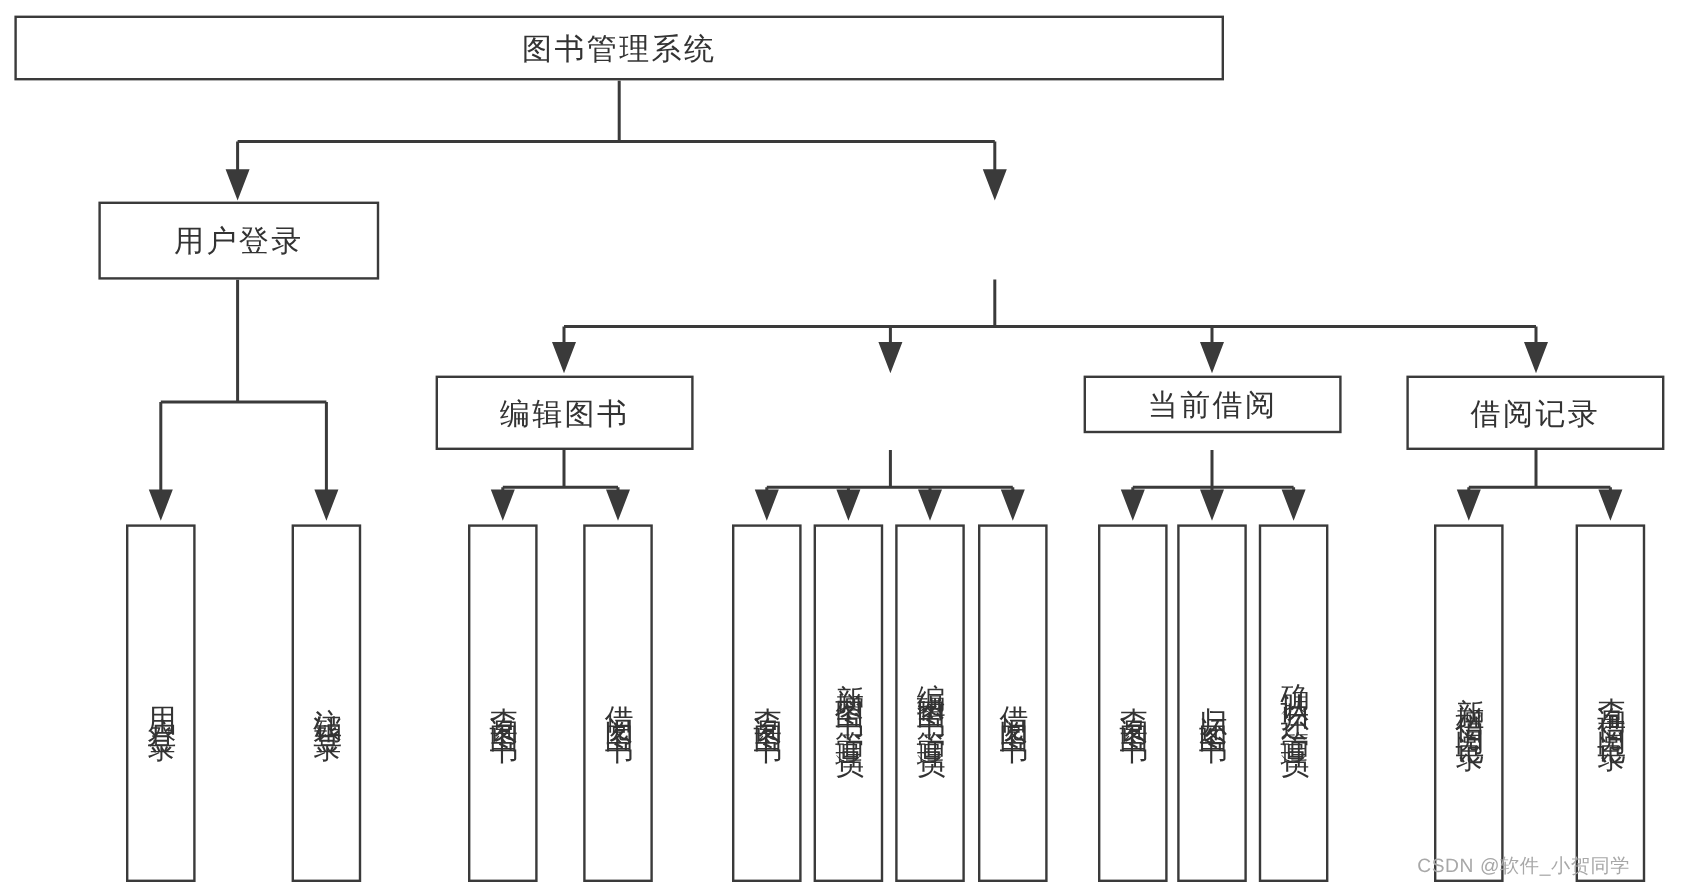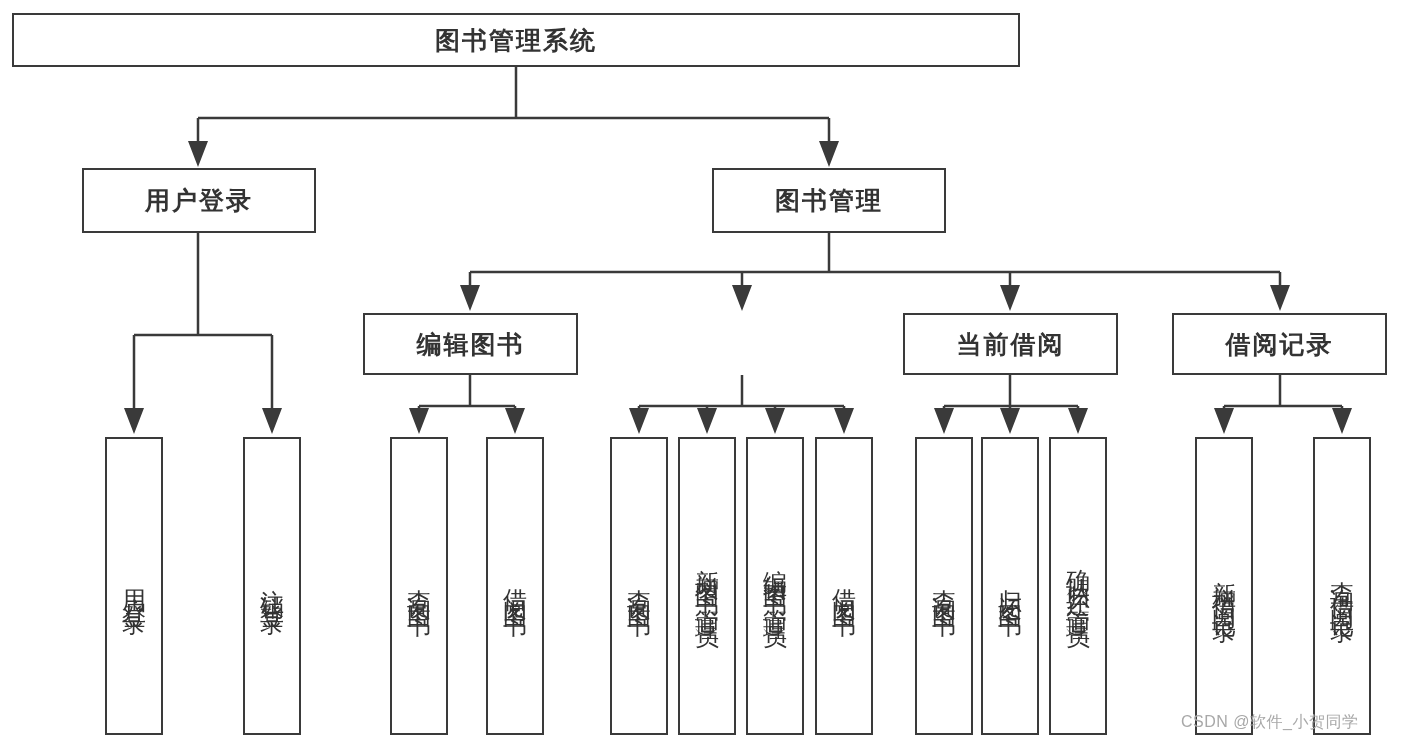--- a/index.html
+++ b/index.html
@@ -38,21 +38,20 @@
     display:flex;
     align-items:center;
     justify-content:center;
     z-index:1;
     text-align:center;
   }
   .hbox{
     font-size:25px;
     letter-spacing:2px;
     white-space:nowrap;
-    font-weight:bold;
   }
   .vbox{
     writing-mode:vertical-rl;
     font-size:24px;
     letter-spacing:8px;
     line-height:1;
   }
   .watermark{
     position:absolute;
     z-index:5;
@@ -103,24 +102,23 @@
       M934 408 L954 408 L944 434 Z
       M1000 408 L1020 408 L1010 434 Z
       M1068 408 L1088 408 L1078 434 Z
       M1214 408 L1234 408 L1224 434 Z
       M1332 408 L1352 408 L1342 434 Z"></path>
   </svg>
 
   <div class="box hbox" style="left:12px;top:13px;width:1008px;height:54px">图书管理系统</div>
 
   <div class="box hbox" style="left:82px;top:168px;width:234px;height:65px">用户登录</div>
-  <div class="box hbox" style="left:712px;top:168px;width:234px;height:65px">图书管理</div>
 
   <div class="box hbox" style="left:363px;top:313px;width:215px;height:62px">编辑图书</div>
-  <div class="box hbox" style="left:903px;top:313px;width:215px;height:62px">当前借阅</div>
+  <div class="box hbox" style="left:903px;top:313px;width:215px;height:48px">当前借阅</div>
   <div class="box hbox" style="left:1172px;top:313px;width:215px;height:62px">借阅记录</div>
 
   <div class="box vbox" style="left:105px;top:437px;width:58px;height:298px">用户登录</div>
   <div class="box vbox" style="left:243px;top:437px;width:58px;height:298px">注销登录</div>
 
   <div class="box vbox" style="left:390px;top:437px;width:58px;height:298px">查询图书</div>
   <div class="box vbox" style="left:486px;top:437px;width:58px;height:298px">借阅图书</div>
 
   <div class="box vbox" style="left:610px;top:437px;width:58px;height:298px">查询图书</div>
   <div class="box vbox" style="left:678px;top:437px;width:58px;height:298px">新增图书（管理员）</div>

